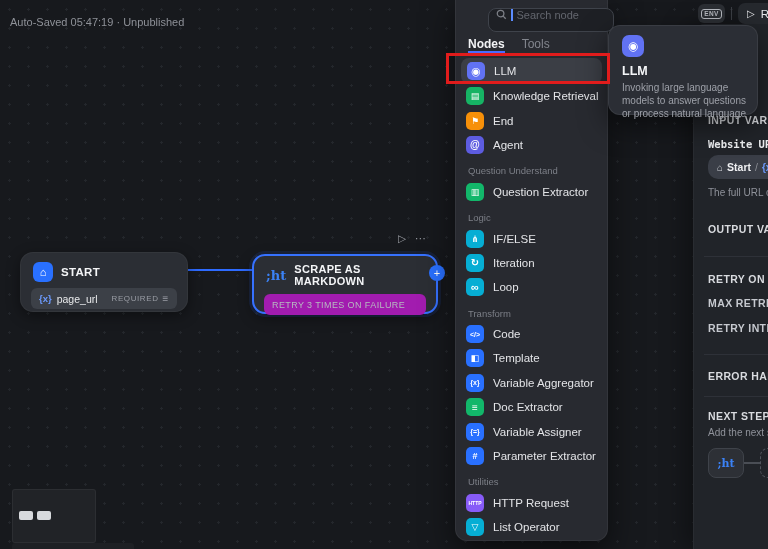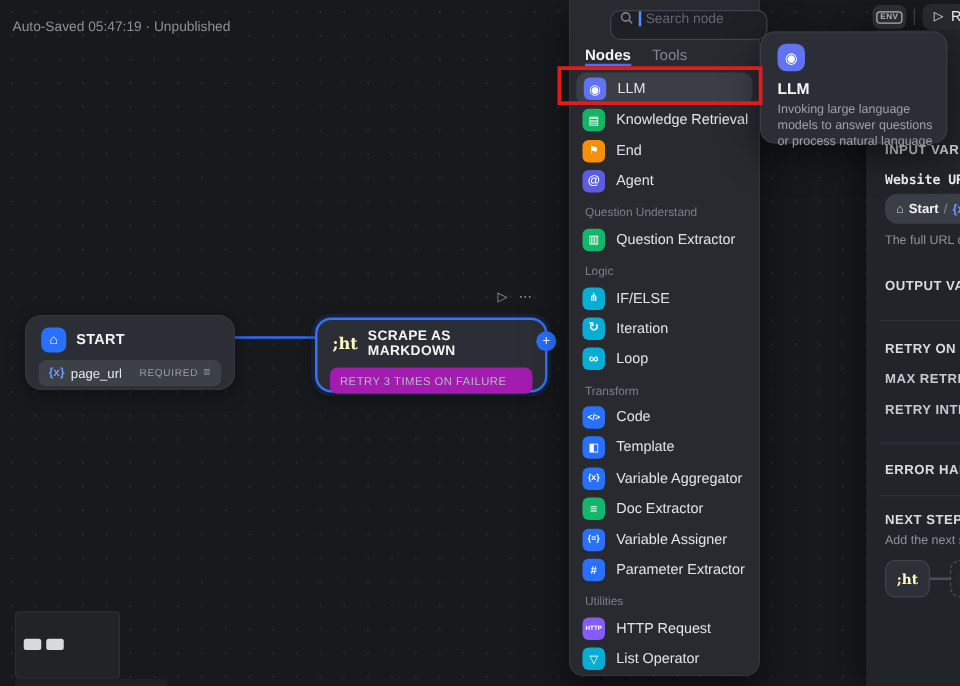--- a/index.html
+++ b/index.html
@@ -36,21 +36,21 @@
   .node-title { font-size:11.5px; font-weight:700; color:#f4f5f7; letter-spacing:.3px; }
   .node-row { margin:0 10px; height:21px; background:#3c4047; border-radius:6px;
     display:flex; align-items:center; padding:0 8px; }
   .vtok { color:#6d9bff; font-weight:700; font-size:9.5px; margin-right:5px; }
   .vname { color:#e8e9eb; font-size:10.5px; }
   .req { margin-left:auto; color:#9a9da5; font-size:8px; letter-spacing:.6px; display:flex; align-items:center; gap:4px; }
   .req .bars { font-size:10px; }
 
   .scrape-node { left:252px; top:254px; width:186px; height:60px; border:2px solid #3671ff;
     box-shadow:0 0 0 3px rgba(46,107,255,.12), 0 4px 14px rgba(0,0,0,.4); }
-  .ht-logo { color:#fef9c3; font-weight:800; font-size:13px; font-family:"DejaVu Serif",serif; }
+  .ht-logo { color:#3b82f6; font-weight:800; font-size:13px; font-family:"DejaVu Serif",serif; }
   .scrape-node .node-head { padding:7px 12px 5px 12px; }
   .scrape-node .node-title { font-size:11px; }
   .plus-handle { position:absolute; right:-9px; top:9px; width:16px; height:16px; border-radius:50%;
     background:#2970ff; color:#fff; font-size:11px; display:flex; align-items:center; justify-content:center; z-index:12; }
   .retry-row { margin:2px 10px 0 10px; height:21px; background:#a21caf; border-radius:6px;
     display:flex; align-items:center; padding:0 8px; color:#b6b9c0; font-size:9px; letter-spacing:.4px; }
   .node-toolbar { position:absolute; left:398px; top:229px; height:18px; display:flex; gap:9px;
     align-items:center; color:#9a9da3; font-size:10.5px; z-index:10; }
 
   

